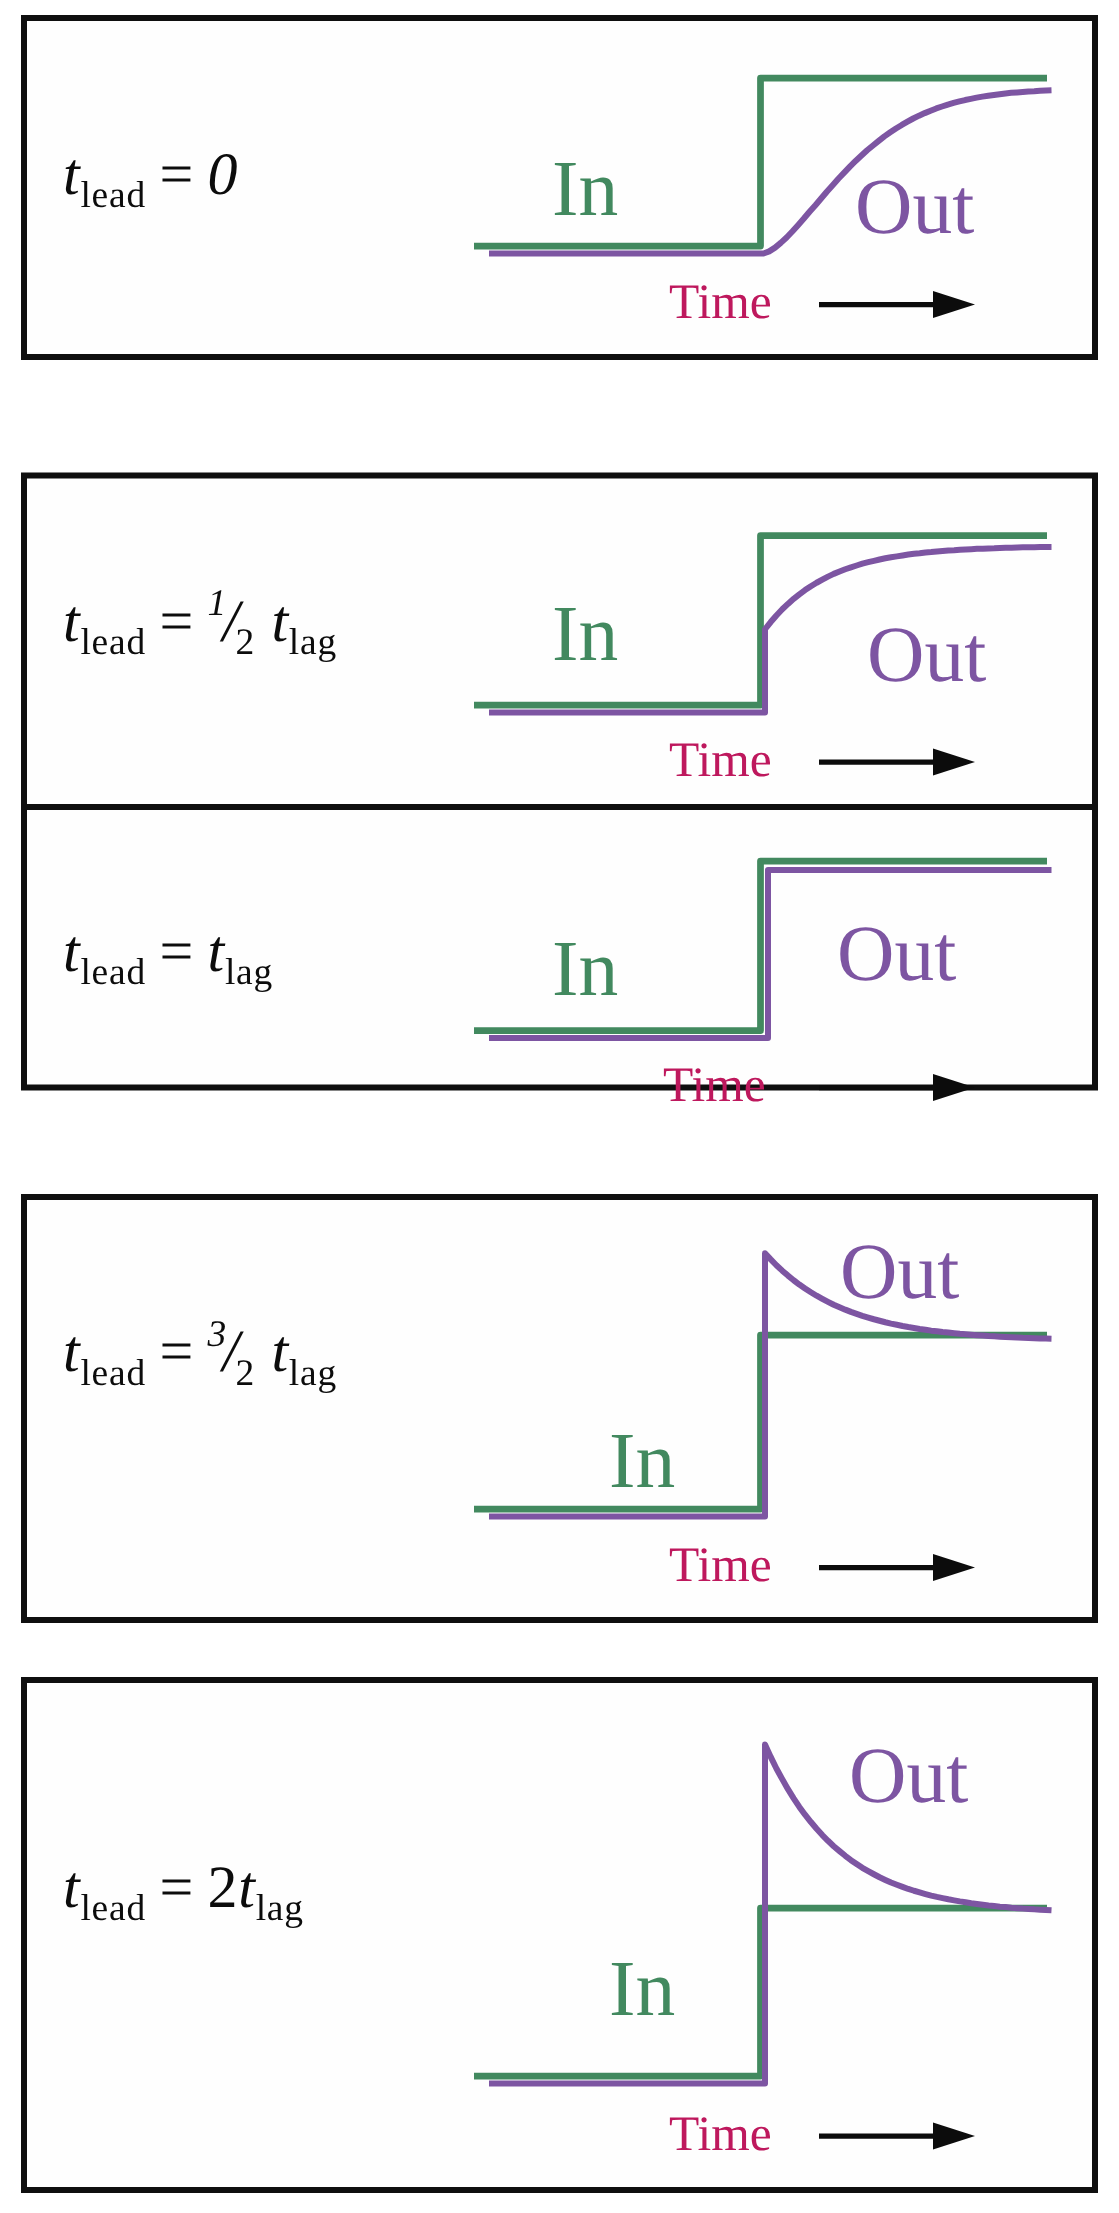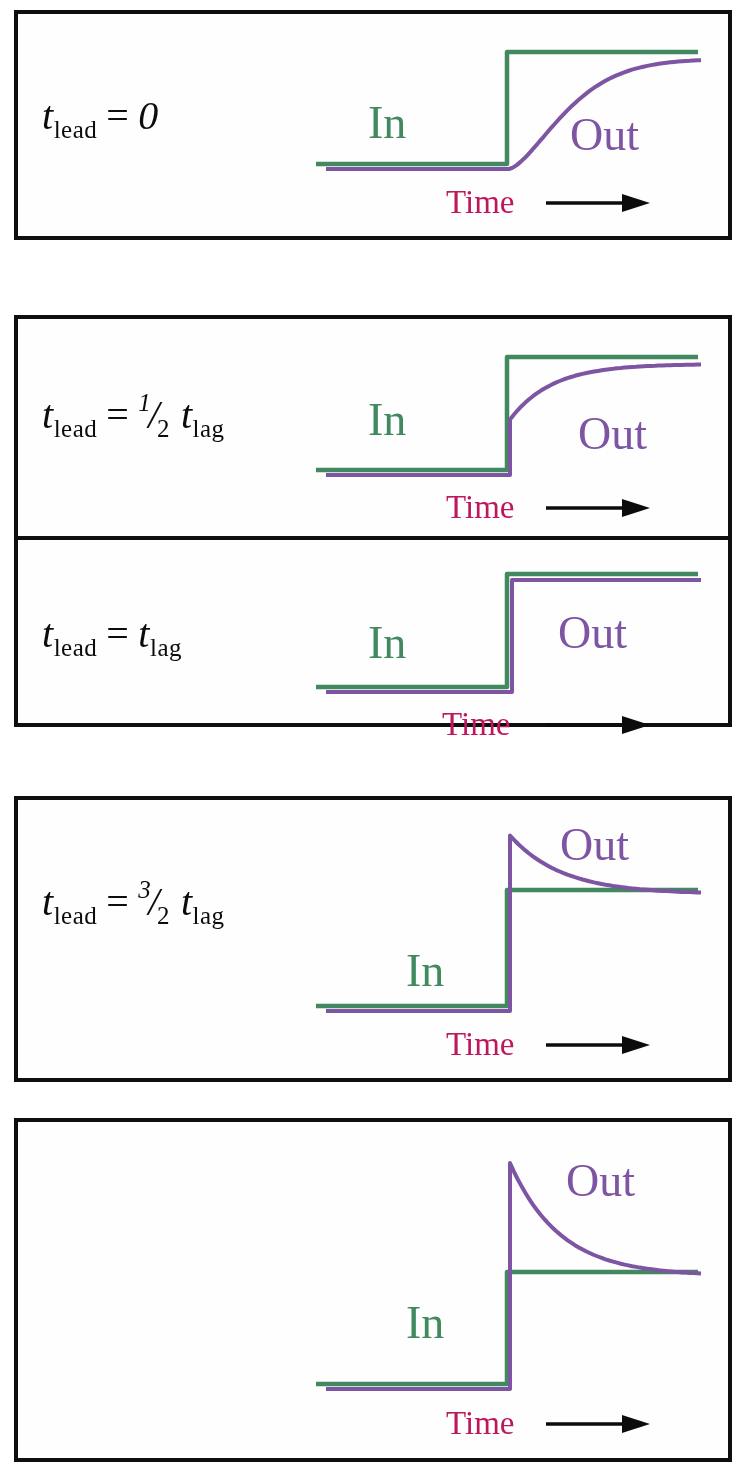--- a/index.html
+++ b/index.html
@@ -9,21 +9,21 @@
   .panel { position:absolute; left:14px; width:718px; border:4px solid #0f0f0f; background:#fefefe; }
   .panel svg { position:absolute; left:0; top:0; }
   .formula { position:absolute; font-size:40px; color:#0c0c0c; white-space:nowrap; letter-spacing:0.5px; }
   .tk-it   { font-style:italic; }
   .tk-plain{ font-style:normal; }
   .tk-sub  { font-size:25px; vertical-align:-9px; font-style:normal; }
   .tk-sup  { font-size:25px; vertical-align:17px; font-style:italic; }
   .tk-slash{ font-style:italic; margin:0 -3px; }
   .tk-eq   { margin:0 9px; font-style:normal; }
   .tk-gap  { margin-left:11px; }
-  .curve-label { position:absolute; font-size:46px; line-height:1; white-space:nowrap; }
+  .curve-label { position:absolute; font-size:53px; line-height:1; white-space:nowrap; }
   .time-label  { position:absolute; font-size:33px; color:#be185d; line-height:1; }
 </style>
 </head>
 <body>
 
 <div id="figure">
     <section class="panel" style="top: 10px; height: 230px;">
       <svg width="710" height="222" viewBox="0 0 710 222">
         <path d="M 298 150 L 489 150 L 489 38 L 680 38" fill="none" stroke="#42895f" stroke-width="4.5" stroke-linejoin="round"></path>
         <path d="M 308 155 L 491 155 491.0 155.0 L494.8 153.6 L498.7 151.1 L502.5 147.9 L506.4 144.3 L510.2 140.3 L514.0 136.1 L517.9 131.7 L521.7 127.2 L525.6 122.8 L529.4 118.3 L533.2 113.8 L537.1 109.5 L540.9 105.2 L544.8 101.1 L548.6 97.1 L552.4 93.3 L556.3 89.7 L560.1 86.2 L564.0 83.0 L567.8 79.9 L571.6 76.9 L575.5 74.2 L579.3 71.7 L583.2 69.3 L587.0 67.1 L590.8 65.0 L594.7 63.1 L598.5 61.4 L602.4 59.8 L606.2 58.3 L610.0 57.0 L613.9 55.7 L617.7 54.6 L621.6 53.6 L625.4 52.7 L629.2 51.9 L633.1 51.1 L636.9 50.4 L640.8 49.8 L644.6 49.3 L648.4 48.8 L652.3 48.3 L656.1 47.9 L660.0 47.6 L663.8 47.3 L667.6 47.0 L671.5 46.8 L675.3 46.5 L679.2 46.3 L683.0 46.2" fill="none" stroke="#7d55a2" stroke-width="4" stroke-linejoin="round"></path>
@@ -71,17 +71,18 @@
       <span class="curve-label" style="left: 542px; top: 22px; color: rgb(125, 85, 162);">Out</span>
       <span class="time-label" style="left: 428px; top: 228px;">Time</span>
     </section>
     <section class="panel" style="top: 1118px; height: 344px;">
       <svg width="710" height="336" viewBox="0 0 710 336">
         <path d="M 298 262 L 489 262 L 489 150 L 680 150" fill="none" stroke="#42895f" stroke-width="4.5" stroke-linejoin="round"></path>
         <path d="M 308 267 L 492 267 L 492 41.0 492.0 41.0 L495.8 49.3 L499.6 57.0 L503.5 64.1 L507.3 70.8 L511.1 76.9 L514.9 82.6 L518.7 87.8 L522.6 92.7 L526.4 97.2 L530.2 101.4 L534.0 105.2 L537.8 108.8 L541.7 112.1 L545.5 115.2 L549.3 118.1 L553.1 120.7 L556.9 123.2 L560.8 125.4 L564.6 127.5 L568.4 129.5 L572.2 131.3 L576.0 133.0 L579.9 134.5 L583.7 135.9 L587.5 137.3 L591.3 138.5 L595.1 139.6 L599.0 140.7 L602.8 141.7 L606.6 142.6 L610.4 143.4 L614.2 144.2 L618.1 144.9 L621.9 145.6 L625.7 146.2 L629.5 146.8 L633.3 147.3 L637.2 147.8 L641.0 148.3 L644.8 148.7 L648.6 149.1 L652.4 149.4 L656.3 149.8 L660.1 150.1 L663.9 150.4 L667.7 150.6 L671.5 150.9 L675.4 151.1 L679.2 151.3 L683.0 151.5" fill="none" stroke="#7d55a2" stroke-width="4" stroke-linejoin="round"></path>
         <line x1="528" y1="302" x2="608" y2="302" stroke="#0c0c0c" stroke-width="3.5"></line>
         <polygon points="604,293 632,302 604,311" fill="#0c0c0c"></polygon>
       </svg>
+      <div class="formula" style="left: 24px; top: 112px;"><span class="tk-it">t</span><span class="tk-sub">lead</span><span class="tk-eq">=</span><span class="tk-plain">2</span><span class="tk-it">t</span><span class="tk-sub">lag</span></div>
       <span class="curve-label" style="left: 388px; top: 178px; color: rgb(66, 137, 95);">In</span>
       <span class="curve-label" style="left: 548px; top: 36px; color: rgb(125, 85, 162);">Out</span>
       <span class="time-label" style="left: 428px; top: 285px;">Time</span>
     </section>
   </div>
 
 </body></html>

